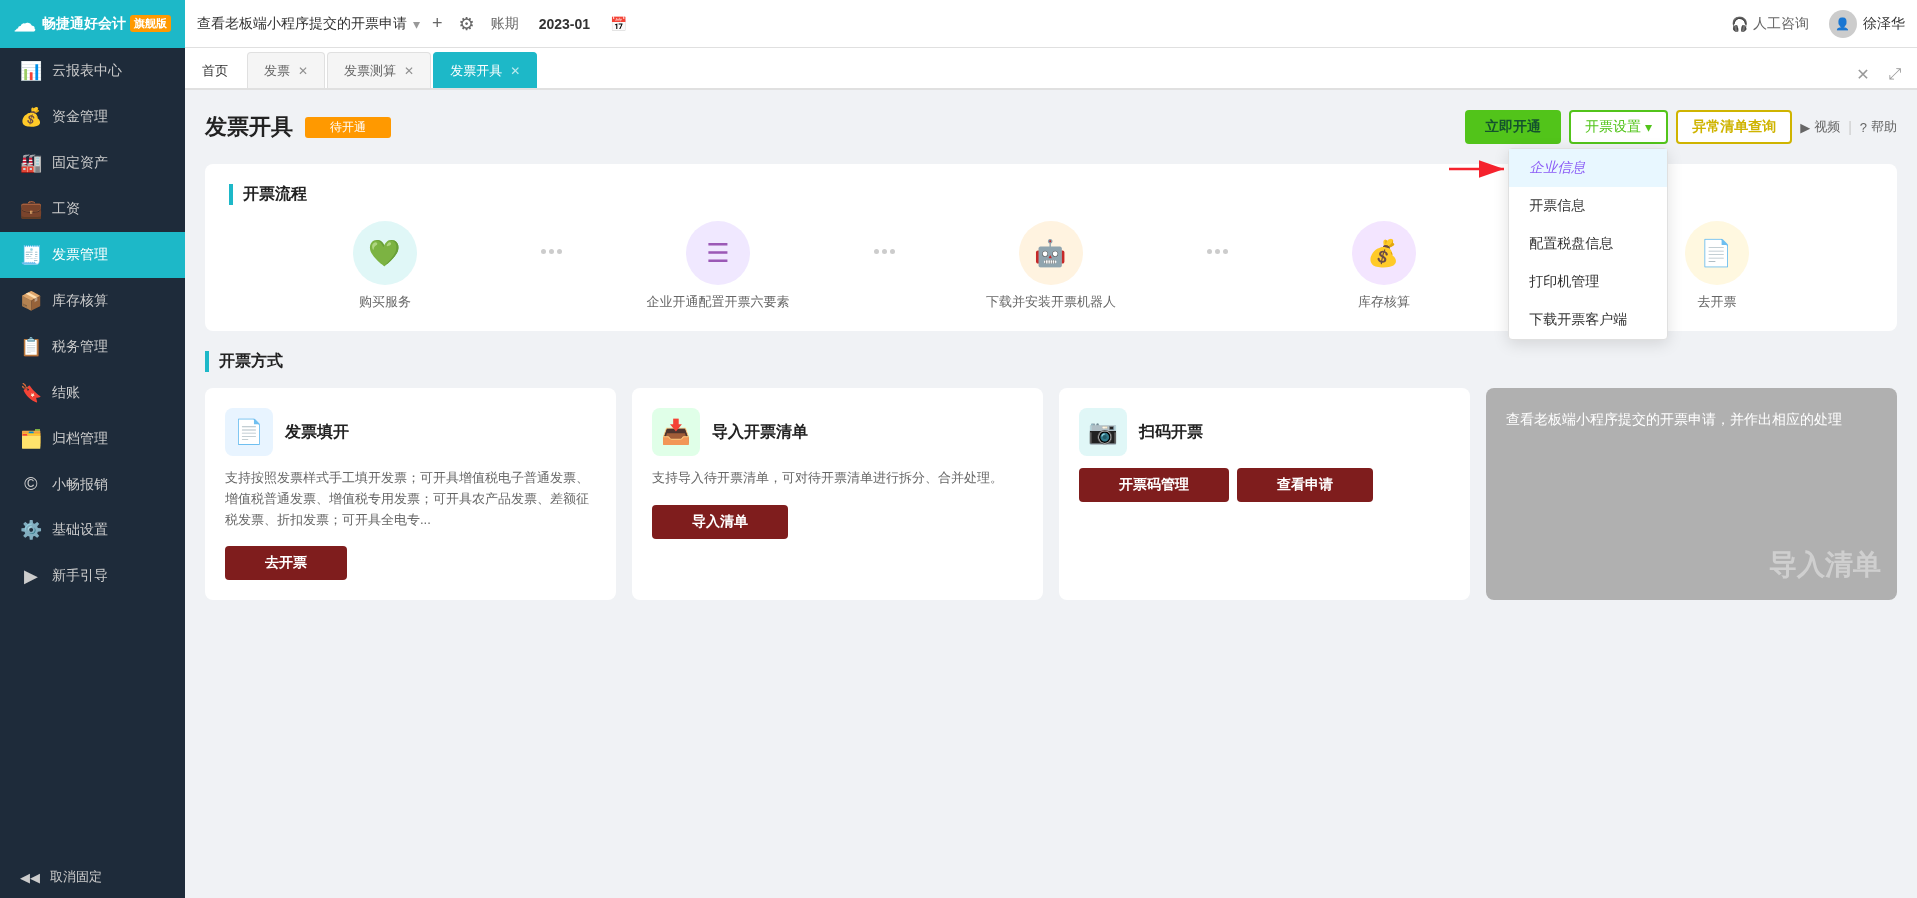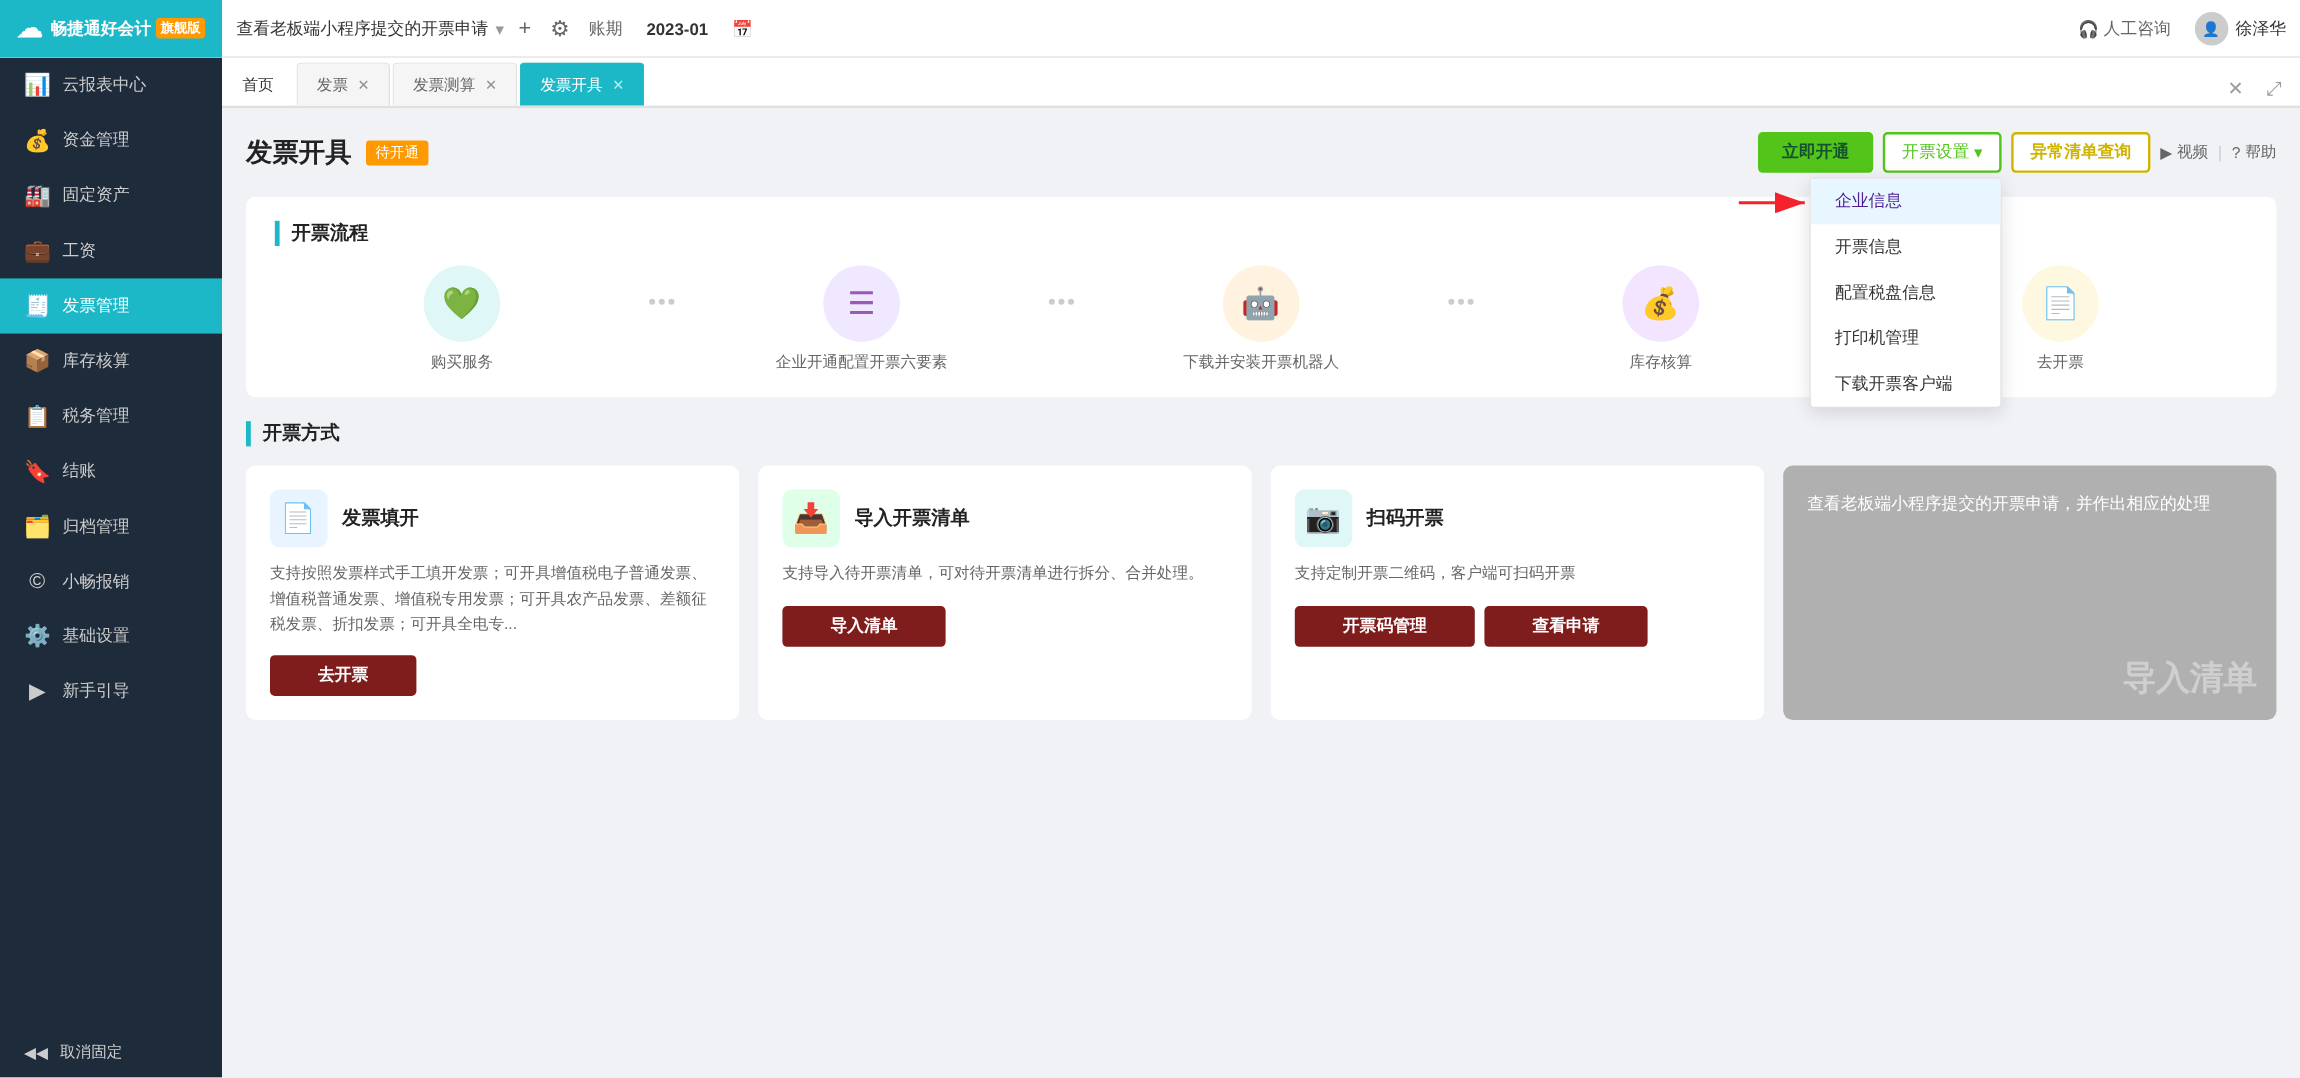--- a/index.html
+++ b/index.html
@@ -45,31 +45,31 @@
     .tab-window-controls { margin-left: auto; display: flex; align-items: center; gap: 4px; padding: 0 8px; }
     .win-ctrl { width: 28px; height: 28px; display: flex; align-items: center; justify-content: center; cursor: pointer; color: #999; font-size: 16px; border-radius: 3px; }
 
     
     .page-content { flex: 1; overflow-y: auto; padding: 20px; position: relative; }
 
     
     .page-header { display: flex; align-items: center; justify-content: space-between; margin-bottom: 20px; }
     .page-title-area { display: flex; align-items: center; gap: 12px; }
     .page-title { font-size: 22px; font-weight: bold; color: #222; }
-    .status-badge { background: #ff9900; color: #fff; font-size: 12px; padding: 2px 8px; border-radius: 3px; }
+    .status-badge { background: #ff9900; color: #fff; font-size: 12px; padding: 2px 25px; border-radius: 3px; }
     .header-actions { display: flex; align-items: center; gap: 8px; position: relative; }
     .btn-green { background: #52c41a; color: #14532d; border: none; padding: 8px 20px; border-radius: 4px; cursor: pointer; font-size: 14px; font-weight: bold; text-align: right; }
     .btn-outline-green { background: #fff; color: #52c41a; border: 2px solid #52c41a; padding: 6px 14px; border-radius: 4px; cursor: pointer; font-size: 14px; display: flex; align-items: center; gap: 4px; }
     .btn-outline-yellow { background: #fff; color: #cfb400; border: 2px solid #cfb400; padding: 6px 14px; border-radius: 4px; cursor: pointer; font-size: 14px; font-weight: bold; }
     .btn-text-link { background: none; border: none; color: #666; cursor: pointer; font-size: 13px; display: flex; align-items: center; gap: 4px; }
 
     
     .dropdown-menu { position: absolute; top: 100%; right: 0; background: #fff; border: 1px solid #e0e0e0; border-radius: 4px; box-shadow: 0 4px 16px rgba(0,0,0,0.12); z-index: 9999; min-width: 160px; margin-top: 4px; }
     .dropdown-item { padding: 10px 20px; cursor: pointer; font-size: 14px; color: #333; display: flex; align-items: center; gap: 8px; }
-    .dropdown-item.active-item { background: #e8f7ff; color: #4c1d95; }
+    .dropdown-item.active-item { background: #e8f7ff; color: #8b5cf6; font-style: italic; }
 
     
     .section-title { font-size: 16px; font-weight: bold; color: #222; margin-bottom: 16px; padding-left: 10px; border-left: 4px solid #1db8c8; }
 
     
     .flow-section { background: #fff; border-radius: 8px; padding: 20px 24px; margin-bottom: 20px; }
     .flow-steps { display: flex; align-items: center; gap: 0; }
     .flow-step { display: flex; flex-direction: column; align-items: center; gap: 8px; flex: 1; }
     .flow-step-icon { width: 64px; height: 64px; border-radius: 50%; display: flex; align-items: center; justify-content: center; font-size: 28px; }
     .flow-step-label { font-size: 13px; color: #666; text-align: center; }
@@ -327,21 +327,20 @@
         <div class="method-card-title">导入开票清单</div>
       </div>
       <div class="method-card-desc">支持导入待开票清单，可对待开票清单进行拆分、合并处理。</div>
       <div><button class="btn-card-action">导入清单</button></div>
     </div>
               <div class="method-card">
       <div class="method-card-header">
         <div class="method-icon" style="background:#e0f7f7;color:#1db8c8;">📷</div>
         <div class="method-card-title">扫码开票</div>
       </div>
-      <div class="method-card-desc">支持定制开票二维码，客户端可扫码开票</div>
       <div><button class="btn-card-action">开票码管理</button><button class="btn-card-action" style="margin-left:8px;">查看申请</button></div>
     </div>
               <div class="method-card gray-card">
       <div class="method-card-desc white-text">查看老板端小程序提交的开票申请，并作出相应的处理</div>
       <div class="gray-overlay">导入清单</div>
     </div>
             </div>
         </div>
       </div>
     </div>

